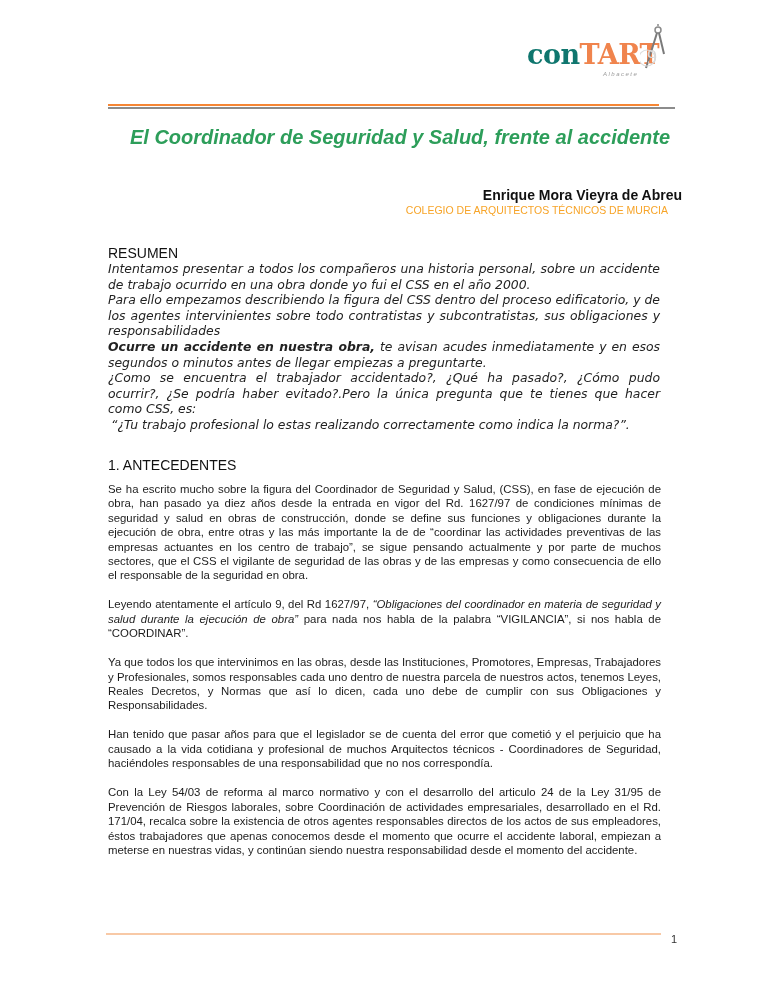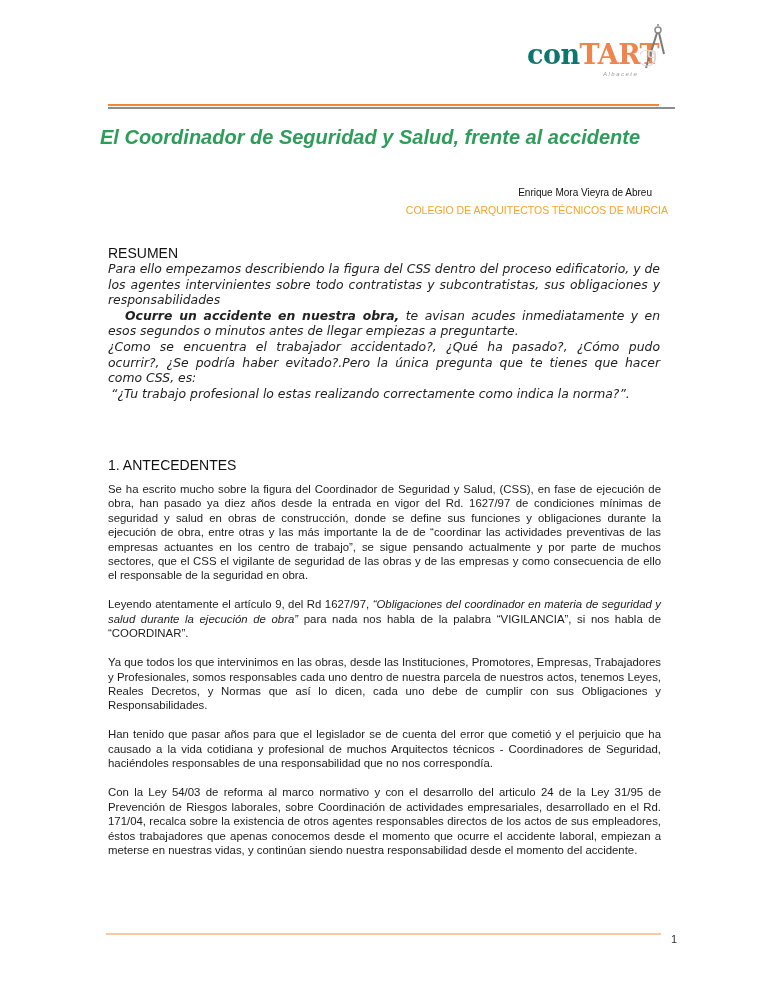--- a/index.html
+++ b/index.html
@@ -69,38 +69,38 @@
       left: 108px;
       top: 107px;
       width: 567px;
       height: 2px;
       background: #8c8c8c;
     }
 
     
     .title {
       position: absolute;
-      right: 108px;
+      right: 88px;
       top: 125px;
       width: 560px;
-      text-align: left;
+      text-align: center;
       color: #2d9e5a;
       font-weight: bold;
       font-style: italic;
       font-size: 20px;
       line-height: 24px;
     }
 
     .author {
       position: absolute;
-      right: 116px;
+      right: 86px;
       top: 187px;
       text-align: right;
-      font-weight: normal;
-      font-size: 10px;
+      font-weight: bold;
+      font-size: 14px;
       color: #111;
     }
     .org {
       position: absolute;
       right: 100px;
       top: 204px;
       text-align: right;
       font-size: 10.5px;
       color: #f7a428;
     }
@@ -119,21 +119,21 @@
       top: 261px;
       width: 552px;
       font-family: "DejaVu Sans", sans-serif;
       font-style: italic;
       font-size: 12.4px;
       line-height: 15.6px;
       color: #222;
       text-align: justify;
     }
     .resumen p { margin: 0; }
-    .resumen b { font-weight: bold; margin-left: 17px; }
+    .resumen b { font-weight: bold; }
     .resumen .quote { padding-left: 3px; }
 
     
     .body-text {
       position: absolute;
       left: 108px;
       top: 482px;
       width: 553px;
       font-size: 11.4px;
       line-height: 14.4px;
@@ -184,20 +184,21 @@
   <div class="hdr-line-gray"></div>
 
   <div class="title">
     <div>El Coordinador de Seguridad y Salud, frente al accidente</div>
   </div>
   <div class="author">Enrique Mora Vieyra de Abreu</div>
   <div class="org">COLEGIO DE ARQUITECTOS TÉCNICOS DE  MURCIA</div>
 
   <div class="section-heading" style="top:245px;">RESUMEN</div>
   <div class="resumen">
+    <p>Intentamos presentar a todos los compañeros una historia personal, sobre un accidente de trabajo ocurrido en una obra donde yo fui el CSS en el año 2000.</p>
     <p>Para ello empezamos describiendo la figura del CSS dentro del proceso edificatorio, y de los agentes intervinientes sobre todo contratistas y subcontratistas, sus obligaciones y responsabilidades</p>
     <p><b>Ocurre un accidente en nuestra obra,</b><span> te avisan acudes inmediatamente y en esos segundos o minutos antes de llegar empiezas a  preguntarte.</span></p>
     <p>¿Como se encuentra el trabajador accidentado?, ¿Qué ha pasado?, ¿Cómo pudo ocurrir?, ¿Se podría haber evitado?.Pero la única pregunta que te tienes que hacer como CSS, es:</p>
     <p class="quote">“¿Tu trabajo profesional lo estas realizando correctamente como indica la norma?”.</p>
   </div>
 
   <div class="section-heading" style="top:457px;">1. ANTECEDENTES</div>
   <div class="body-text">
     <p>Se ha escrito mucho sobre la figura del Coordinador de Seguridad y Salud, (CSS),  en fase de ejecución de obra, han pasado ya diez años desde la entrada en vigor del Rd. 1627/97 de condiciones mínimas de seguridad y salud en obras de construcción, donde se define sus funciones y obligaciones durante la ejecución de obra,  entre otras y las más importante la de de “coordinar las actividades preventivas de las empresas actuantes en los centro de trabajo”, se sigue pensando actualmente y por parte de muchos sectores,  que el CSS el vigilante de seguridad de las obras y de las empresas y como consecuencia de ello el responsable de la seguridad en obra.</p>
     <p><span>Leyendo atentamente el artículo 9, del Rd 1627/97, </span><i>“Obligaciones del coordinador en materia de seguridad y salud durante la ejecución de obra”</i><span> para nada nos habla de la palabra “VIGILANCIA”, si nos habla de “COORDINAR”.</span></p>

